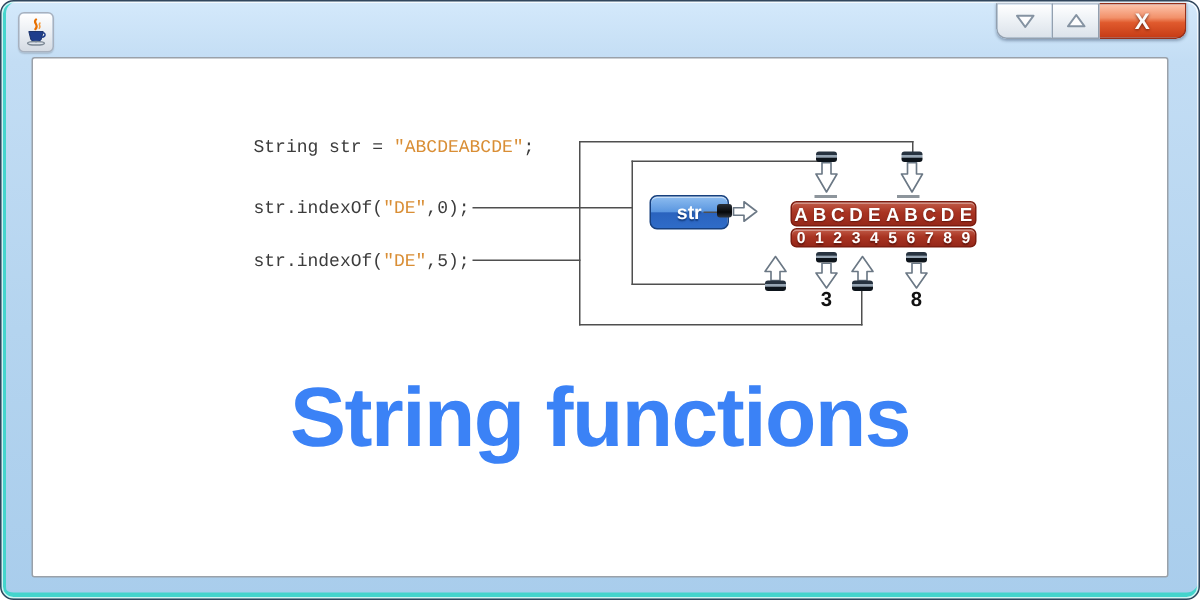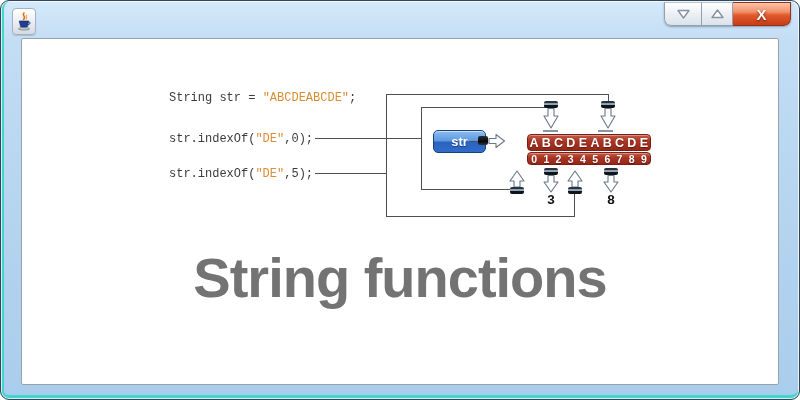--- a/index.html
+++ b/index.html
@@ -91,21 +91,21 @@
   .numbers{top:151px;height:13px;font-size:10.5px;}
   .demark{position:absolute;top:129px;width:15px;height:2px;background:#8d959c;}
   .arrow{position:absolute;}
   .resnum{
     position:absolute;width:18px;text-align:center;
     font-size:13.5px;font-weight:bold;color:#111111;
   }
   
   .bigtitle{
     position:absolute;left:0;right:0;top:212px;text-align:center;
-    color:#737373;font-weight:bold;font-size:56px;line-height:53px;
+    color:#3b82f6;font-weight:bold;font-size:56px;line-height:53px;
     letter-spacing:-1px;
   }
 </style>
 </head>
 <body>
 
 <div class="stage">
   <div class="window">
 
     <div class="icon-btn">

